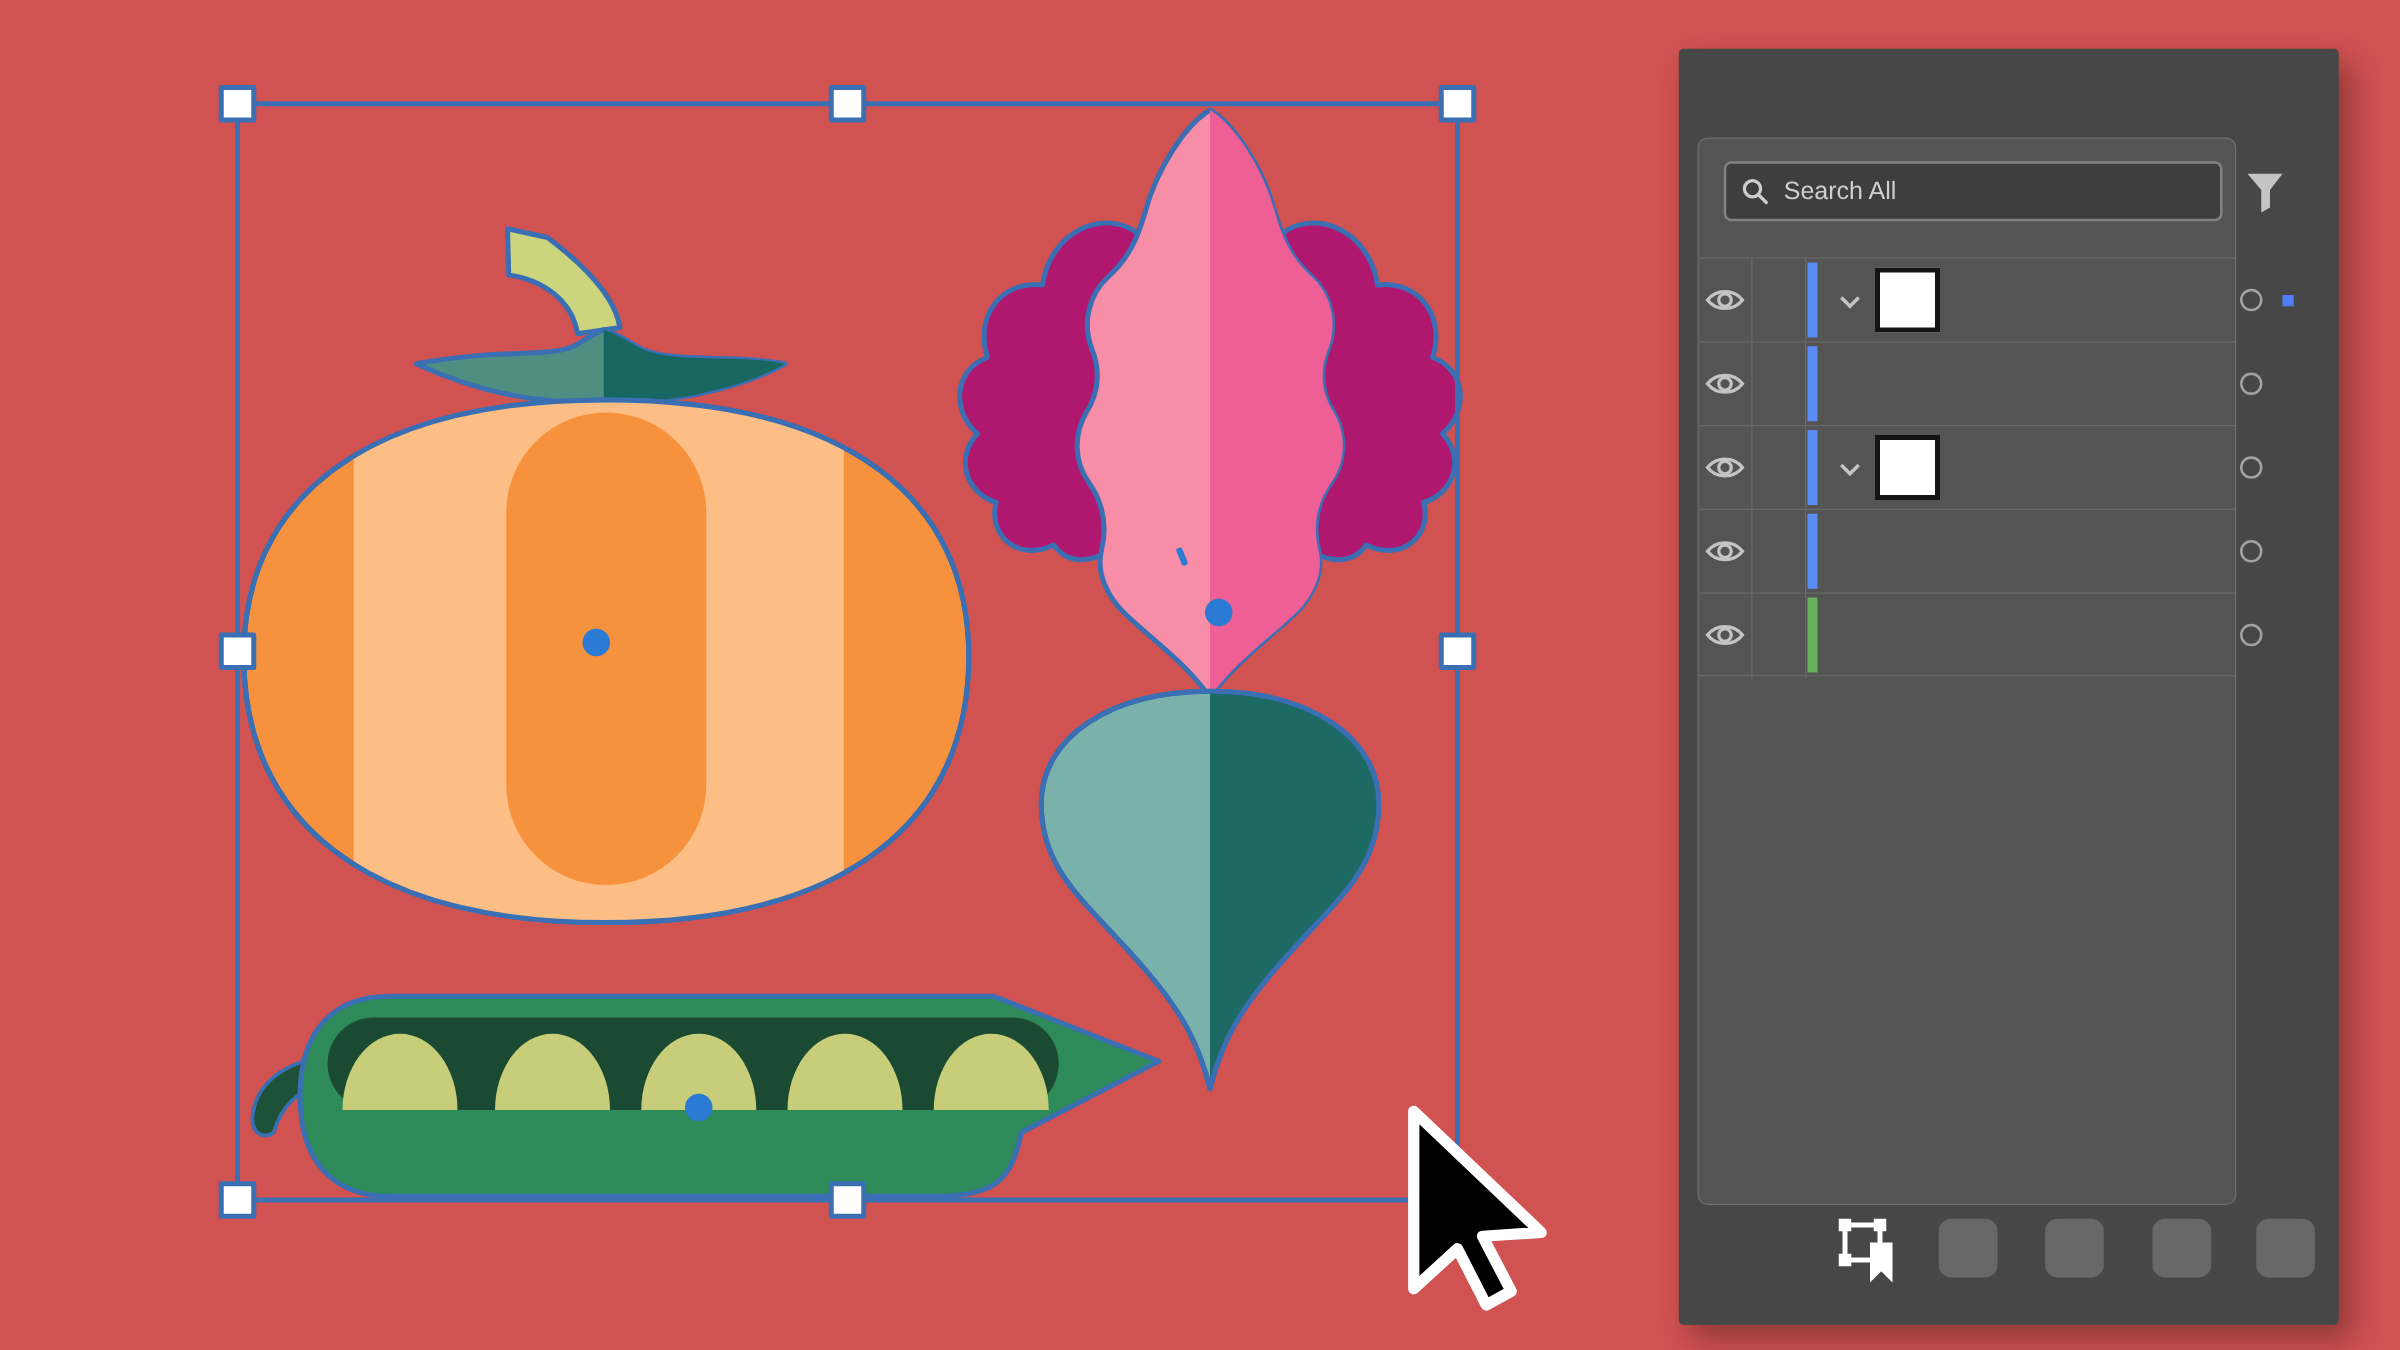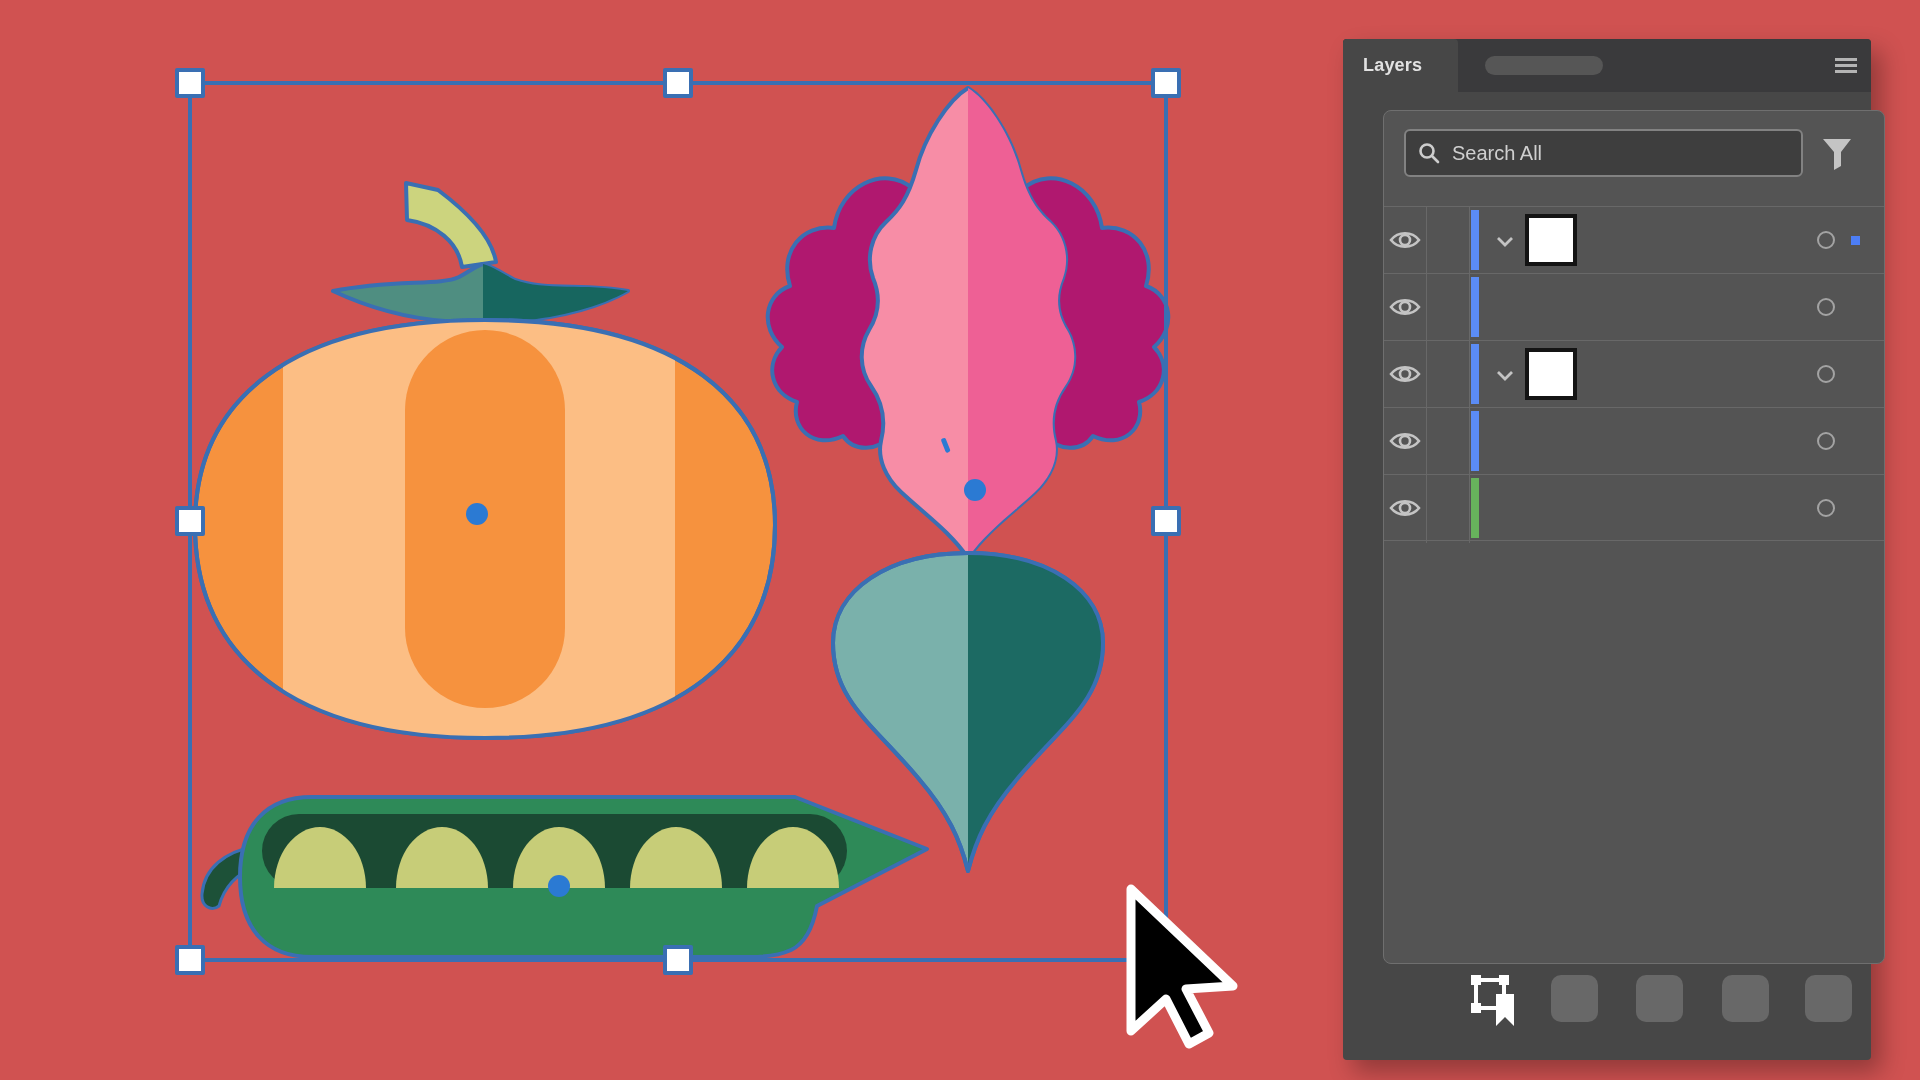--- a/index.html
+++ b/index.html
@@ -19,22 +19,22 @@
     border-radius:4px 4px 0 0;}
   .tab{position:absolute;left:0;top:0;width:115px;height:53px;background:#474747;
     border-radius:4px 4px 0 0;}
   .tab span{display:block;padding-left:20px;line-height:53px;font-size:18px;font-weight:bold;
     color:#e2e2e2;letter-spacing:.2px;}
   .tab-pill{position:absolute;left:142px;top:17px;width:118px;height:19px;border-radius:10px;
     background:#565656;}
   .hamburger{position:absolute;left:492px;top:19px;width:22px;height:15px;cursor:pointer;}
   .hamburger i{display:block;width:22px;height:3px;background:#b4b4b4;margin-bottom:3px;}
 
-  .innerbox{position:absolute;left:15px;top:71px;width:502px;height:854px;
-    background:#545454;border:1px solid #6f6f6f;border-radius:8px;box-sizing:border-box;margin-left:25px;}
+  .innerbox{position:absolute;left:15px;top:71px;width:431px;height:854px;
+    background:#545454;border:1px solid #6f6f6f;border-radius:8px;box-sizing:border-box;}
   .searchbox{position:absolute;left:20px;top:18px;width:399px;height:48px;background:#3e3e3e;
     border:2px solid #828282;border-radius:6px;box-sizing:border-box;display:flex;align-items:center;}
   .searchbox svg{margin:0 10px 0 12px;flex:0 0 auto;}
   .searchbox input{flex:1;background:transparent;border:none;outline:none;color:#cfcfcf;
     font-size:20px;font-family:"Liberation Sans",sans-serif;min-width:0;}
   .searchbox input::placeholder{color:#cfcfcf;opacity:1;}
   .funnel{position:absolute;left:437px;top:26px;}
 
   .rows{position:absolute;left:0;top:95px;width:100%;height:337px;}
   .vdiv{position:absolute;top:0;width:1px;height:337px;background:#686868;}
@@ -129,31 +129,20 @@
         <rect x="177" y="947" width="26" height="26" class="oln" fill="#ffffff"></rect>
         <rect x="665" y="947" width="26" height="26" class="oln" fill="#ffffff"></rect>
         <rect x="1153" y="947" width="26" height="26" class="oln" fill="#ffffff"></rect>
       </g>
     </g>
 
     <polygon points="1131,889 1131,1031 1166,999 1189,1044 1209,1033 1186,989 1233,986" fill="#000000" stroke="#ffffff" stroke-width="9" stroke-linejoin="round"></polygon>
   </svg>
 
   <div class="panel">
-    <div class="tabstrip">
-      <div class="tab">
-        <span>Layers</span>
-      </div>
-      <div class="tab-pill"></div>
-      <div class="hamburger">
-          <i></i>
-          <i></i>
-          <i></i>
-        </div>
-    </div>
 
     <div class="innerbox">
       <div class="searchbox">
         <svg width="22" height="22" viewBox="0 0 22 22">
           <circle cx="9" cy="9" r="6.5" fill="none" stroke="#cdcdcd" stroke-width="2.6"></circle>
           <line x1="14" y1="14" x2="20" y2="20" stroke="#cdcdcd" stroke-width="2.6" stroke-linecap="round"></line>
         </svg>
         <input type="text" readonly="" placeholder="Search All" style="">
       </div>
       <svg class="funnel" width="32" height="34" viewBox="0 0 32 34">

